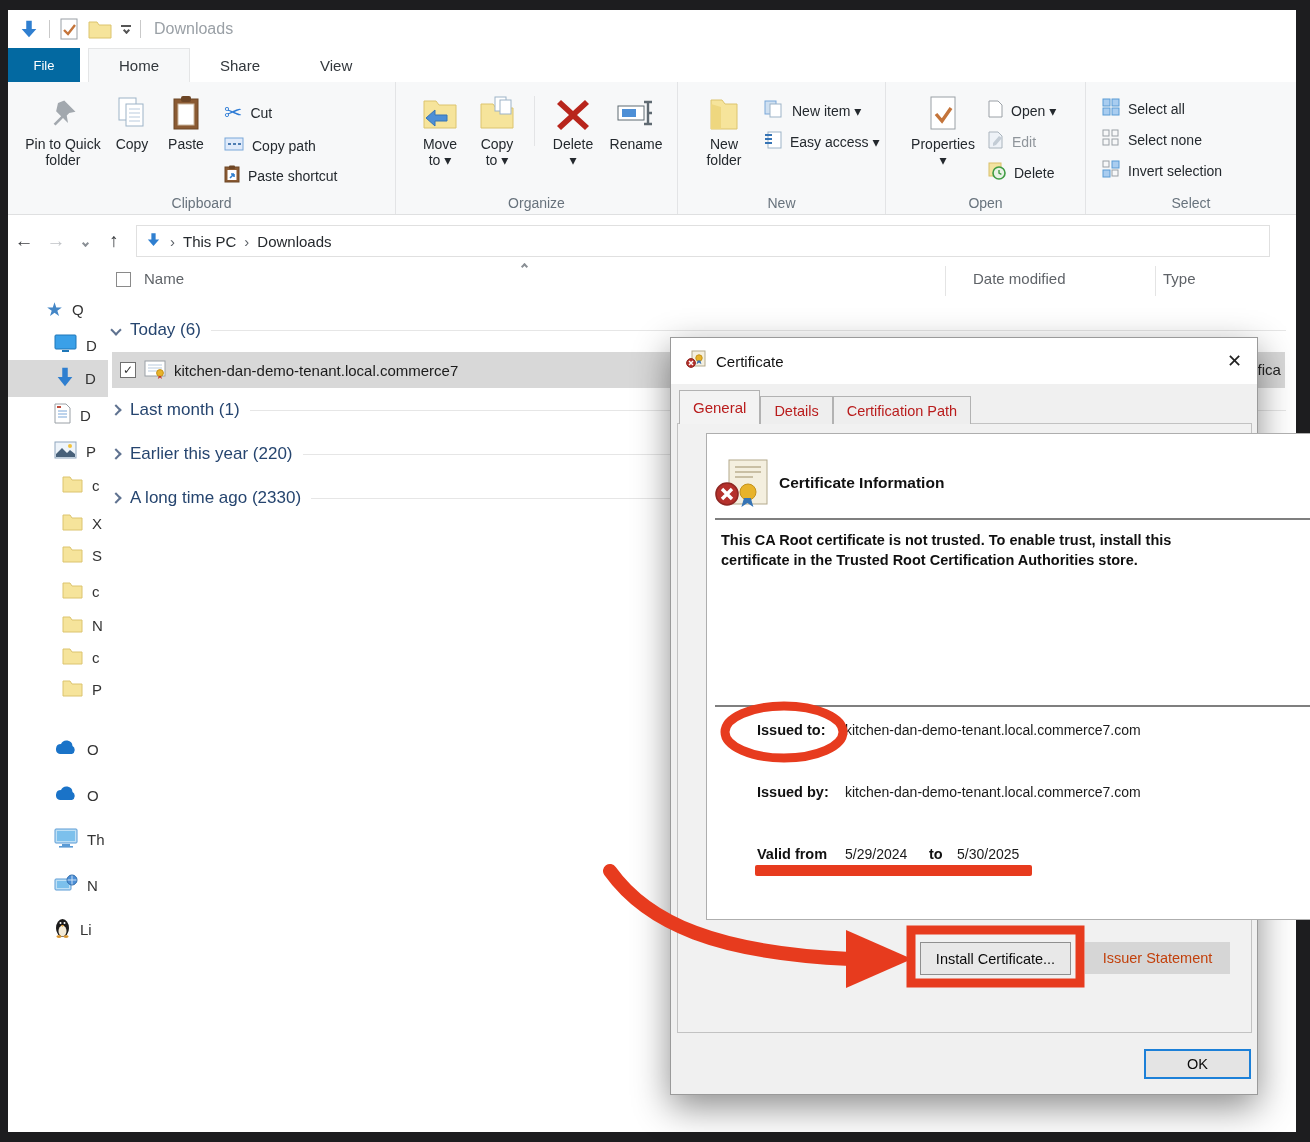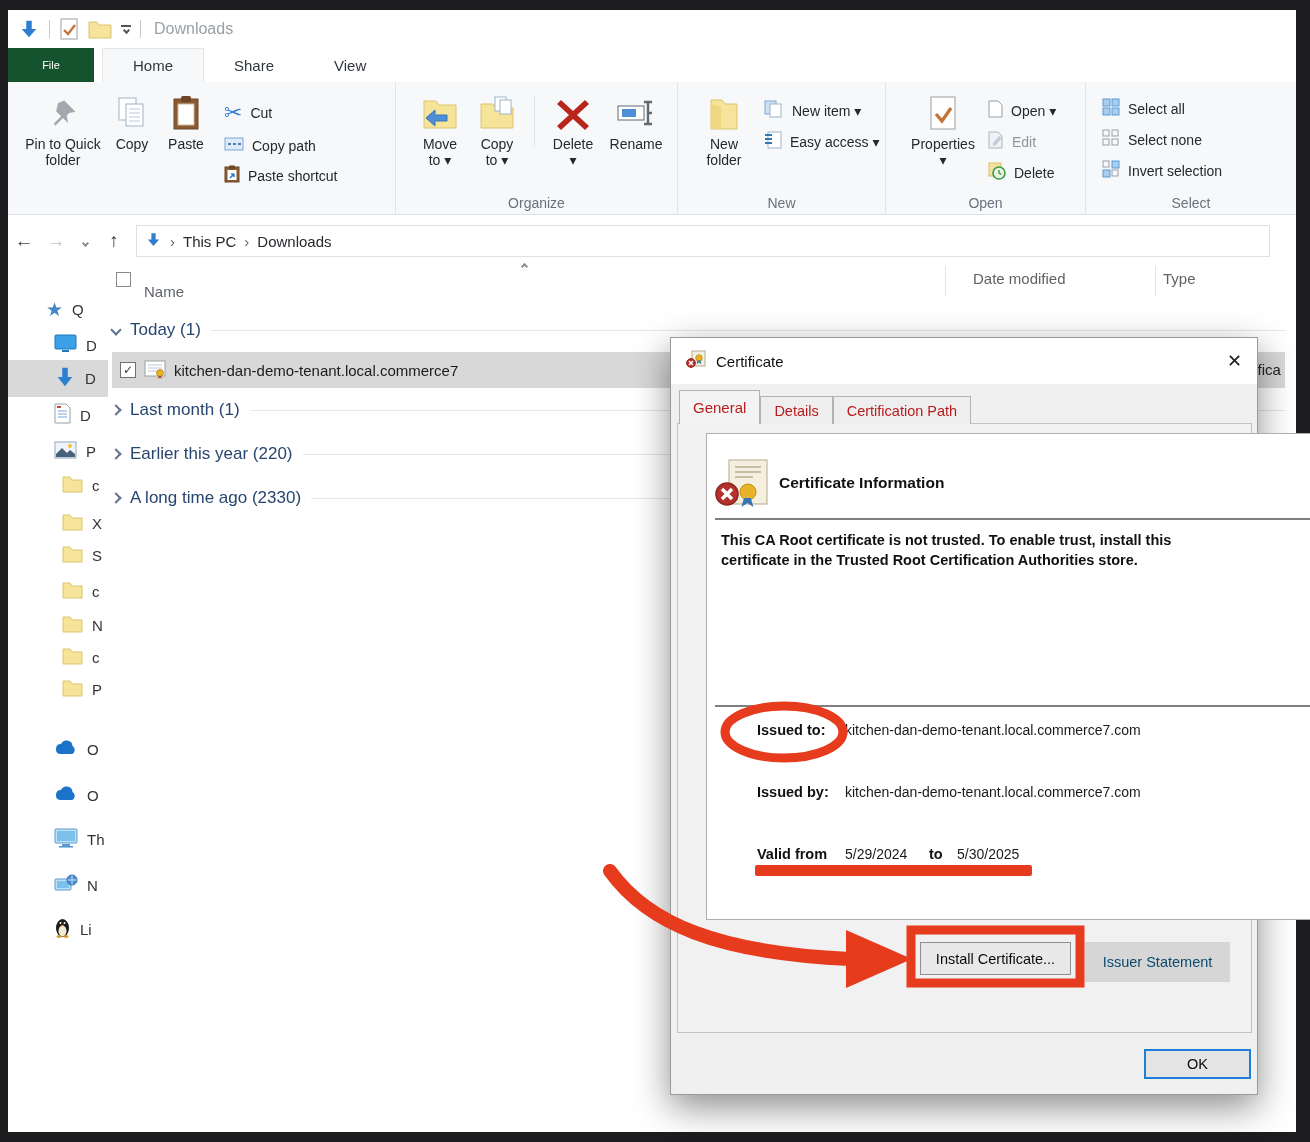--- a/index.html
+++ b/index.html
@@ -15,21 +15,21 @@
   .cust { display:flex; flex-direction:column; align-items:center; }
   .cust .bar { width:10px; height:2px; background:#555; margin-bottom:1px; }
   .cv { display:inline-block; width:8px; height:8px; border-right:2px solid #5f7290; border-bottom:2px solid #5f7290; }
   .cv.down { transform:rotate(45deg); }
   .cv.right { transform:rotate(-45deg); }
   .cv.up { transform:rotate(225deg); }
   .cv.small { width:5px; height:5px; }
 
   
   .tabsrow { position:absolute; left:0; top:38px; width:100%; height:34px; background:#fff; display:flex; }
-  .tab-file { width:86px; background:#14532d; color:#fff; font-size:11px; display:flex; align-items:center; justify-content:center; }
+  .tab-file { width:72px; background:#0369a1; color:#fff; font-size:13px; display:flex; align-items:center; justify-content:center; }
   .rtab { padding:0 30px; font-size:15px; color:#32373c; display:flex; align-items:center; }
   .rtab.active { background:#f7f8f9; border:1px solid #e4e5e6; border-bottom:none; }
 
   
   .ribbon { position:absolute; left:0; top:72px; width:100%; height:133px; background:#f7f8f9; border-bottom:1px solid #dfe0e1; }
   .rgroup { position:absolute; top:0; bottom:0; border-right:1px solid #e3e4e6; }
   .rg-label { position:absolute; bottom:3px; left:0; right:0; text-align:center; font-size:14px; color:#68737d; }
   .rg-body { display:flex; padding:8px 0 0 12px; }
   .bigbtn { display:flex; flex-direction:column; align-items:center; font-size:14px; color:#24292e; line-height:16px; text-align:center; }
   .bigicon { height:46px; display:flex; align-items:center; justify-content:center; }
@@ -172,20 +172,21 @@
               <span><svg width="16" height="18" viewBox="0 0 16 18">
                     <rect x="1" y="2" width="14" height="15" fill="#8a5a33" stroke="#6d4626"></rect>
                     <rect x="5" y="0.5" width="6" height="3.5" rx="1" fill="#6d4626"></rect>
                     <rect x="3.5" y="5" width="9" height="10" fill="#fff"></rect>
                     <path d="M6 13l4-4m0 0v3m0-3H7" stroke="#2f7fd0" stroke-width="1.6" fill="none"></path>
                   </svg></span>
               <span>Paste shortcut</span>
             </div>
           </div>
         </div>
+        <div class="rg-label">Clipboard</div>
       </div>
 
       <div class="rgroup" style="left:388px;width:282px">
         <div class="rg-body" style="padding-left:16px">
           <div class="bigbtn" style="width:56px">
             <span class="bigicon">
               <svg width="36" height="34" viewBox="0 0 36 34">
                   <path d="M2 5h12l3 4h17v23H2z" fill="#f6e49b" stroke="#dcc46e"></path>
                   <path d="M25 19H13v-5l-9 8 9 8v-5h12z" fill="#4d8fd6" stroke="#3674b5"></path>
                 </svg>
@@ -469,31 +470,31 @@
                 <ellipse cx="5" cy="19.6" rx="2.6" ry="1.3" fill="#d9952e"></ellipse>
                 <ellipse cx="12" cy="19.6" rx="2.6" ry="1.3" fill="#d9952e"></ellipse>
               </svg></span>
             <span>Li</span>
           </div>
       </div>
 
       <div class="filearea">
         <div class="colrow">
           <span class="hcheck"></span>
-          <span style="position:absolute;left:36px;top:17px">Name</span>
+          <span style="position:absolute;left:36px;top:4px">Name</span>
           <span class="cv up small" style="position:absolute;left:414px;top:-2px;border-color:#8a8f95"></span>
           <span class="colsep" style="left:837px"></span>
           <span style="position:absolute;left:865px;top:4px">Date modified</span>
           <span class="colsep" style="left:1047px"></span>
           <span style="position:absolute;left:1055px;top:4px">Type</span>
         </div>
 
         <div class="fgroup" style="top:62px">
           <span class="cv down"></span>
-          <span>Today (1)</span>
+          <span>Today (6)</span>
           <span class="grule"></span>
         </div>
 
         <div class="frow" style="top:94px">
           <span class="fcheck">✓</span>
           <span style="margin-right:8px;display:flex">
               <svg width="22" height="20" viewBox="0 0 22 20">
                 <rect x="1" y="1" width="20" height="15" fill="#fff" stroke="#9aa0a6"></rect>
                 <path d="M4 5h14M4 8h14M4 11h9" stroke="#b9cbde"></path>
                 <circle cx="16" cy="13" r="3.4" fill="#e8b32a" stroke="#c4921a"></circle>
@@ -568,21 +569,21 @@
       </div>
       <div class="crow" style="top:412px">
         <span class="clabel">Valid from</span>
         <span class="cval" style="left:138px">5/29/2024</span>
         <span class="clabel" style="left:222px">to</span>
         <span class="cval" style="left:250px">5/30/2025</span>
       </div>
     </div>
 
     <button class="btn" style="left:249px;top:604px;width:151px;height:33px">Install Certificate...</button>
-    <button class="btn disabled" style="left:414px;top:604px;width:145px;height:40px;background:#d6d6d6;border:none;color:#0c4a6e">Issuer Statement</button>
+    <button class="btn disabled" style="left:414px;top:604px;width:145px;height:32px;background:#d6d6d6;border:none;color:#c2410c">Issuer Statement</button>
     <button class="btn okbtn" style="left:473px;top:711px;width:107px;height:30px">OK</button>
   </div>
 
   <svg class="overlay" viewBox="0 0 1310 1142">
     <ellipse cx="784" cy="732" rx="59" ry="26" fill="none" stroke="#e73b1e" stroke-width="9"></ellipse>
     <rect x="755" y="865" width="277" height="11" rx="2" fill="#e73b1e"></rect>
     <rect x="911" y="930" width="169" height="53" fill="none" stroke="#e73b1e" stroke-width="9"></rect>
     <path d="M 610 871 C 648 924, 718 953, 850 959" fill="none" stroke="#e73b1e" stroke-width="14" stroke-linecap="round"></path>
     <polygon points="846,930 912,959 846,988" fill="#e73b1e"></polygon>
   </svg>

